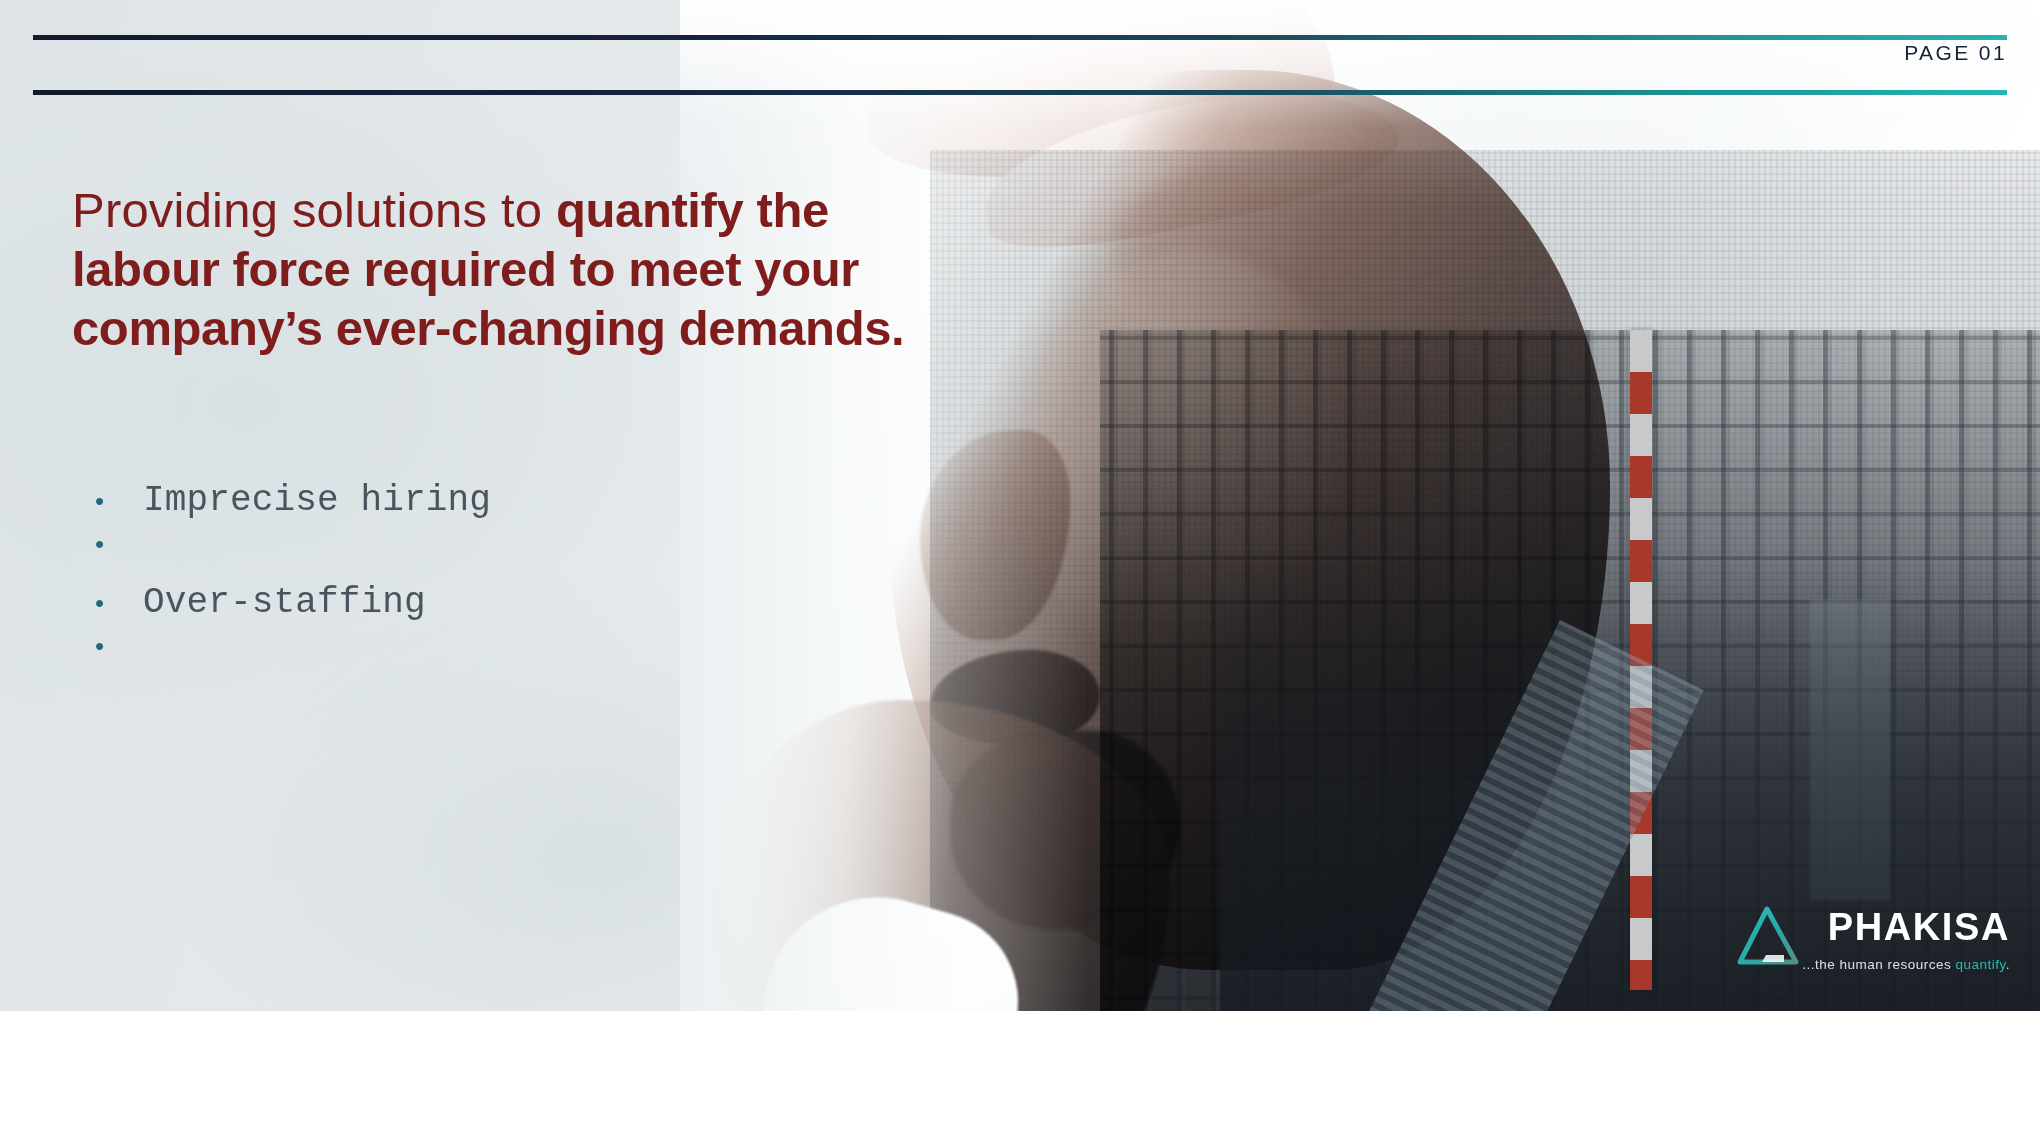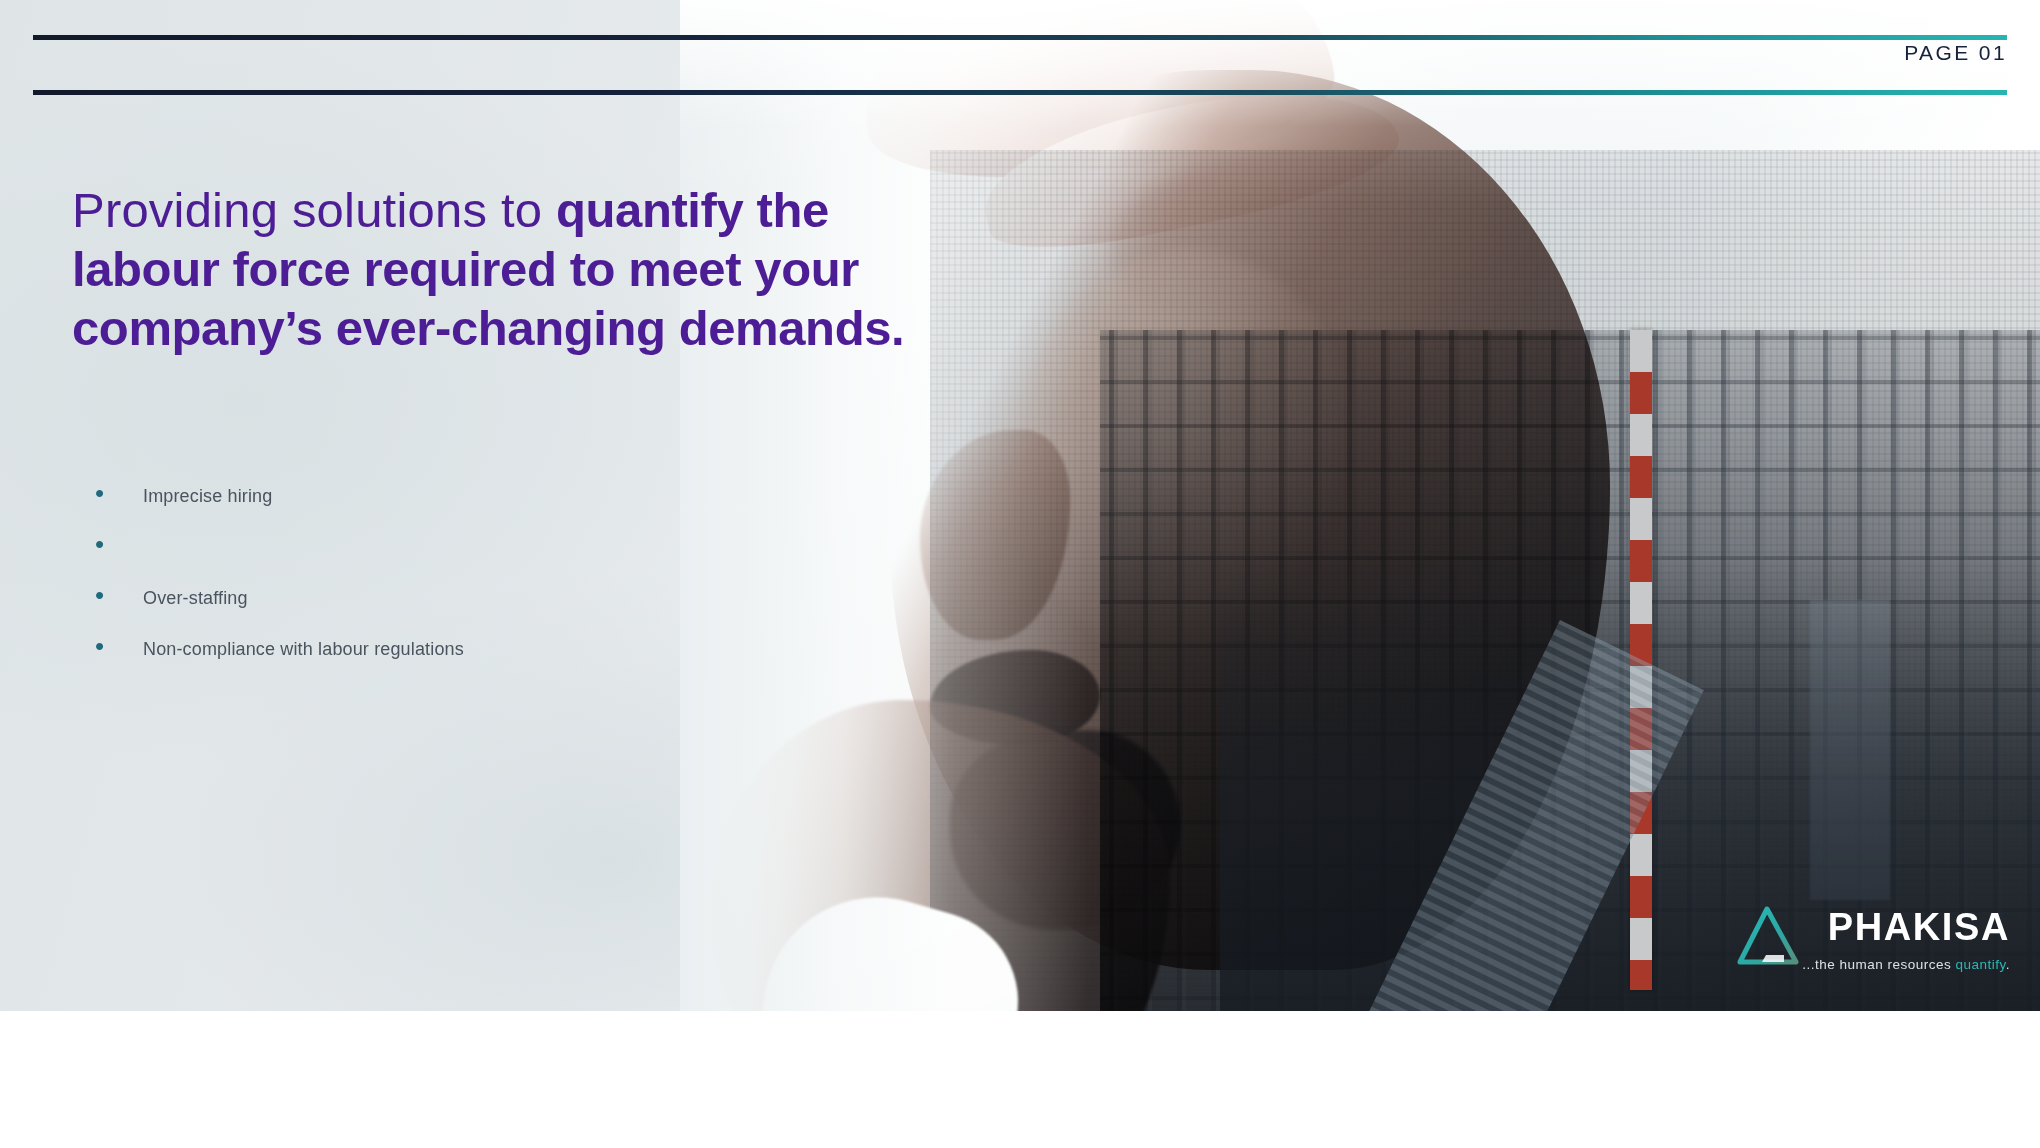--- a/index.html
+++ b/index.html
@@ -299,21 +299,21 @@
 
   
   .headline {
     position: absolute;
     left: 72px;
     top: 148px;
     width: 880px;
     font-size: 49px;
     line-height: 59px;
     letter-spacing: 0.2px;
-    color: #4c1d95;
+    color: #7f1d1d;
     font-weight: 300;
   }
   .headline .hl-bold {
     font-weight: 700;
     letter-spacing: -0.4px;
   }
 
   
   .bullets {
     position: absolute;
@@ -327,24 +327,25 @@
     height: 51px;
   }
   .bullet-dot {
     width: 48px;
     flex: 0 0 48px;
     color: #1f6b7d;
     font-size: 26px;
     line-height: 1;
   }
   .bullet-text {
-    font-size: 18px;
+    font-size: 36px;
     color: #4a545f;
     letter-spacing: 0.15px;
     font-weight: 400;
+    font-family: Liberation Mono, monospace;
   }
 
   
   .logo {
     position: absolute;
     right: 30px;
     bottom: 38px;
     display: flex;
     align-items: flex-start;
   }
@@ -422,21 +423,20 @@
     </div>
     <div class="bullet-row">
       <span class="bullet-dot">•</span>
     </div>
     <div class="bullet-row">
       <span class="bullet-dot">•</span>
       <span class="bullet-text">Over-staffing</span>
     </div>
     <div class="bullet-row">
       <span class="bullet-dot">•</span>
-      <span class="bullet-text">Non-compliance with labour regulations</span>
     </div>
   </div>
 
   <div class="logo">
     <svg class="logo-mark" viewBox="0 0 64 62">
       <defs>
         <linearGradient id="triGrad" x1="0" y1="0" x2="1" y2="1">
           <stop offset="0%" stop-color="#2bb8b4"></stop>
           <stop offset="55%" stop-color="#2aa9a6"></stop>
           <stop offset="100%" stop-color="#55907e"></stop>

